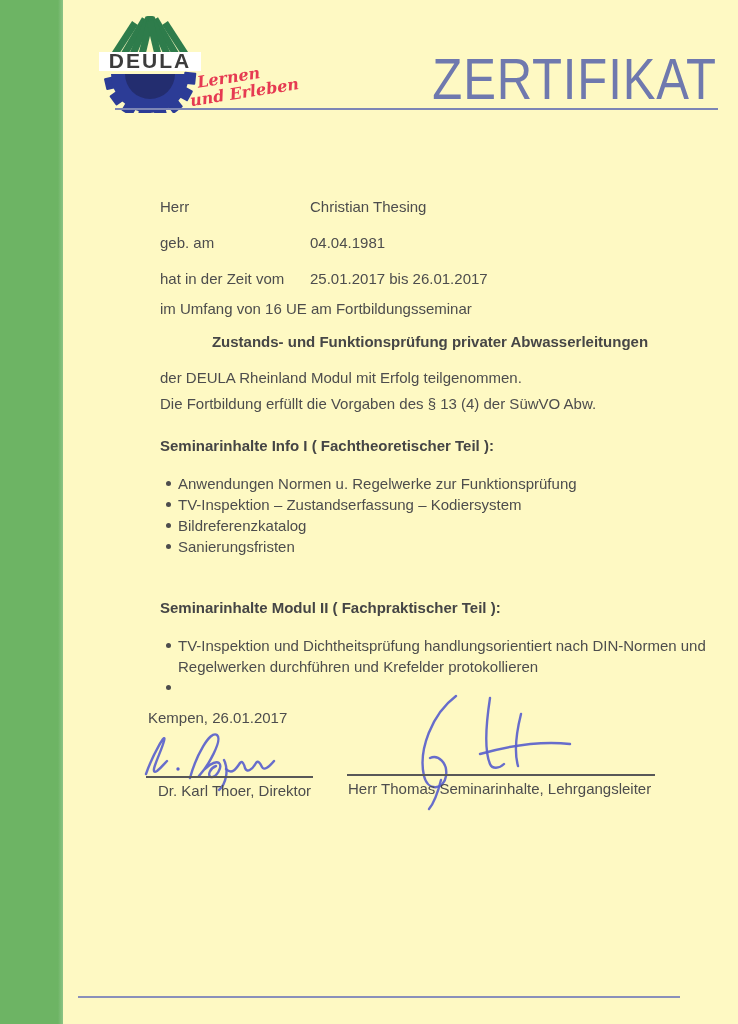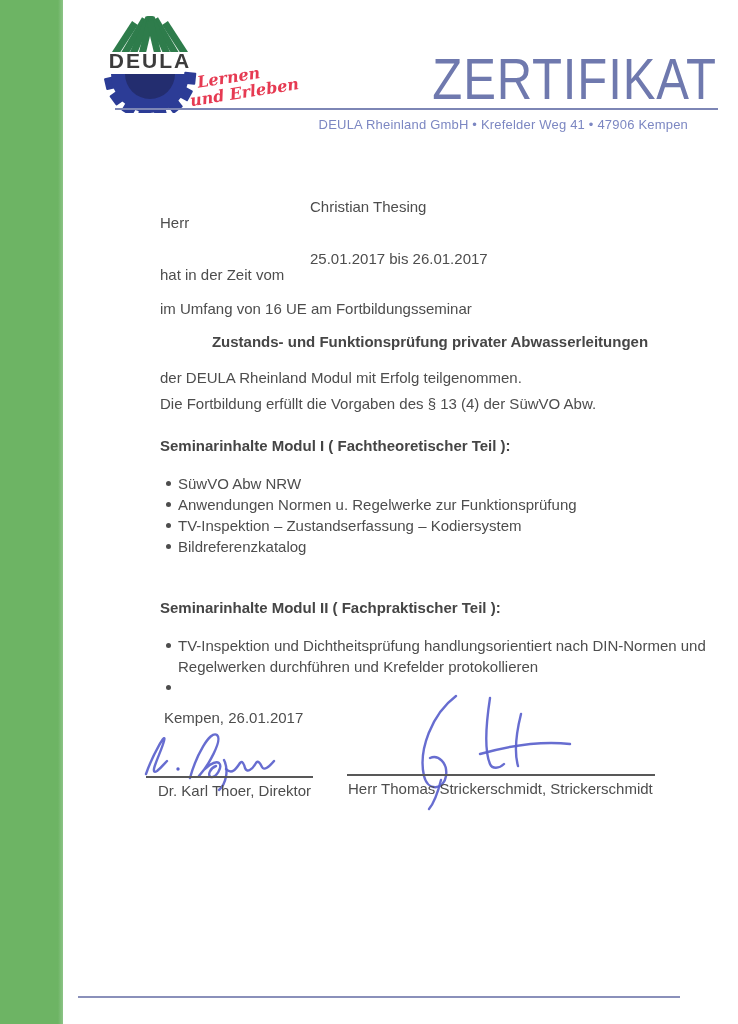--- a/index.html
+++ b/index.html
@@ -11,21 +11,21 @@
     --rule-blue:#7d86b5;
     --address-blue:#7c87c2;
     --tagline-red:#e63a52;
     --ink-blue:#5a61cc;
     --body-text:#4d4d4d;
   }
   *{margin:0;padding:0;box-sizing:border-box;}
   html,body{background:#e9e9e9;}
   .page{
     position:relative;width:738px;height:1024px;margin:0 auto;
-    background:#ffffff;overflow:hidden;
+    background:#fef9c3;overflow:hidden;
     font-family:"Liberation Sans",sans-serif;
     color:var(--body-text);font-size:15px;
   }
   .green-bar{position:absolute;left:0;top:0;width:63px;height:1024px;
     background:linear-gradient(90deg,var(--sidebar-green) 0 92%,#8cc487 100%);}
   
   .logo{position:absolute;left:95px;top:13px;width:110px;height:100px;}
   .logo text{font-family:"Liberation Sans",sans-serif;font-weight:bold;}
   .tagline{position:absolute;left:198px;top:66px;color:var(--tagline-red);
     font-family:"DejaVu Serif",serif;font-style:italic;font-weight:bold;
@@ -34,38 +34,38 @@
   .cert-title{position:absolute;top:51px;right:21px;color:var(--title-blue);
     font-size:57px;line-height:57px;font-weight:400;letter-spacing:1px;
     transform:scaleX(0.86);transform-origin:100% 50%;white-space:nowrap;}
   .header-rule{position:absolute;top:108px;left:115px;width:603px;height:2px;
     background:var(--rule-blue);}
   .address{position:absolute;top:117px;right:50px;color:var(--address-blue);
     font-size:13px;letter-spacing:0.2px;white-space:nowrap;}
   
   .recipient{position:absolute;left:160px;top:198px;width:545px;}
   .info-row{display:flex;line-height:18px;margin-bottom:18px;}
-  .info-label{width:150px;flex:0 0 150px;margin-top:16px;}
+  .info-label{width:150px;flex:0 0 150px;}
   .scope-line{position:absolute;left:160px;top:300px;line-height:18px;}
   
   .course-title{position:absolute;left:160px;top:333px;width:540px;
     text-align:center;font-weight:bold;font-size:15px;color:#464646;}
   .participation{position:absolute;left:160px;top:369px;}
   .regulation{position:absolute;left:160px;top:395px;}
   
   .module-heading{position:absolute;left:160px;font-weight:bold;color:#454545;}
   .m1{top:437px;} .m2{top:599px;}
   .bullet-list{position:absolute;left:160px;width:548px;}
   .bl1{top:473px;} .bl2{top:635px;}
   .bullet-row{display:flex;line-height:21px;}
   .bullet-dot{flex:0 0 18px;padding-left:6px;}
   .bullet-dot::before{content:"";display:block;width:5px;height:5px;
     border-radius:50%;background:#4d4d4d;margin-top:8px;}
   
-  .place-date{position:absolute;left:164px;top:709px;}
+  .place-date{position:absolute;left:148px;top:709px;}
   .sig-line{position:absolute;height:2px;background:#585858;}
   .sig-line-left{left:146px;top:776px;width:167px;}
   .sig-line-right{left:347px;top:774px;width:308px;}
   .signer{position:absolute;line-height:18px;}
   .signer-left{left:158px;top:782px;}
   .signer-right{left:348px;top:780px;}
   .sig-svg{position:absolute;}
   .sig-svg path{fill:none;stroke:var(--ink-blue);stroke-width:2.4;
     stroke-linecap:round;stroke-linejoin:round;opacity:.92;}
   .sig-left{left:138px;top:718px;}
@@ -116,55 +116,58 @@
     </g>
   </svg>
 
   <div class="tagline">
     <span>Lernen</span>
     <span class="l2">und Erleben</span>
   </div>
 
   <div class="cert-title">ZERTIFIKAT</div>
   <div class="header-rule"></div>
-  <div class="address">DEULA Rheinland GmbH • Krefelder Weg 41 • 47906 Kempen</div>
 
   <div class="recipient">
       <div class="info-row">
       <span class="info-label">Herr</span>
       <span class="info-value">Christian Thesing</span>
     </div>
       <div class="info-row">
+      <span class="info-label">geb. am</span>
+      <span class="info-value">04.04.1981</span>
+    </div>
+      <div class="info-row">
       <span class="info-label">hat in der Zeit vom</span>
       <span class="info-value">25.01.2017 bis 26.01.2017</span>
     </div>
     </div>
   <div class="scope-line">im Umfang von 16 UE am Fortbildungsseminar</div>
 
   <div class="course-title">Zustands- und Funktionsprüfung privater Abwasserleitungen</div>
   <div class="participation">der DEULA Rheinland Modul mit Erfolg teilgenommen.</div>
   <div class="regulation">Die Fortbildung erfüllt die Vorgaben des § 13 (4) der SüwVO Abw.</div>
 
-  <div class="module-heading m1">Seminarinhalte Modul I ( Fachtheoretischer Teil ):</div>
+  <div class="module-heading m1">Seminarinhalte Info I ( Fachtheoretischer Teil ):</div>
   <div class="bullet-list bl1">
       <div class="bullet-row">
       <span class="bullet-dot"></span>
-      <span class="bullet-text">SüwVO Abw NRW</span>
-    </div>
-      <div class="bullet-row">
-      <span class="bullet-dot"></span>
       <span class="bullet-text">Anwendungen Normen u. Regelwerke zur Funktionsprüfung</span>
     </div>
       <div class="bullet-row">
       <span class="bullet-dot"></span>
       <span class="bullet-text">TV-Inspektion – Zustandserfassung – Kodiersystem</span>
     </div>
       <div class="bullet-row">
       <span class="bullet-dot"></span>
       <span class="bullet-text">Bildreferenzkatalog</span>
+    </div>
+      <div class="bullet-row">
+      <span class="bullet-dot"></span>
+      <span class="bullet-text">Sanierungsfristen</span>
     </div>
     </div>
 
   <div class="module-heading m2">Seminarinhalte Modul II ( Fachpraktischer Teil ):</div>
   <div class="bullet-list bl2">
       <div class="bullet-row">
       <span class="bullet-dot"></span>
       <span class="bullet-text">TV-Inspektion und Dichtheitsprüfung handlungsorientiert nach DIN-Normen und Regelwerken durchführen und Krefelder protokollieren</span>
     </div>
       <div class="bullet-row">
@@ -186,16 +189,16 @@
     <path d="M70,8 C46,26 32,62 38,88 C42,104 58,102 60,88 C62,75 52,66 44,70"></path>
     <path d="M55,92 C52,104 48,115 43,121"></path>
     <path d="M104,10 C100,36 98,62 104,76 C106,81 113,81 118,76"></path>
     <path d="M135,26 C130,46 128,64 132,78"></path>
     <path d="M94,66 C126,57 158,53 184,56"></path>
   </svg>
 
   <div class="sig-line sig-line-left"></div>
   <div class="sig-line sig-line-right"></div>
   <div class="signer signer-left">Dr. Karl Thoer, Direktor</div>
-  <div class="signer signer-right">Herr Thomas Strickerschmidt, Strickerschmidt</div>
+  <div class="signer signer-right">Herr Thomas Seminarinhalte, Lehrgangsleiter</div>
 
   <div class="bottom-rule"></div>
 </div>
 
 </body></html>

